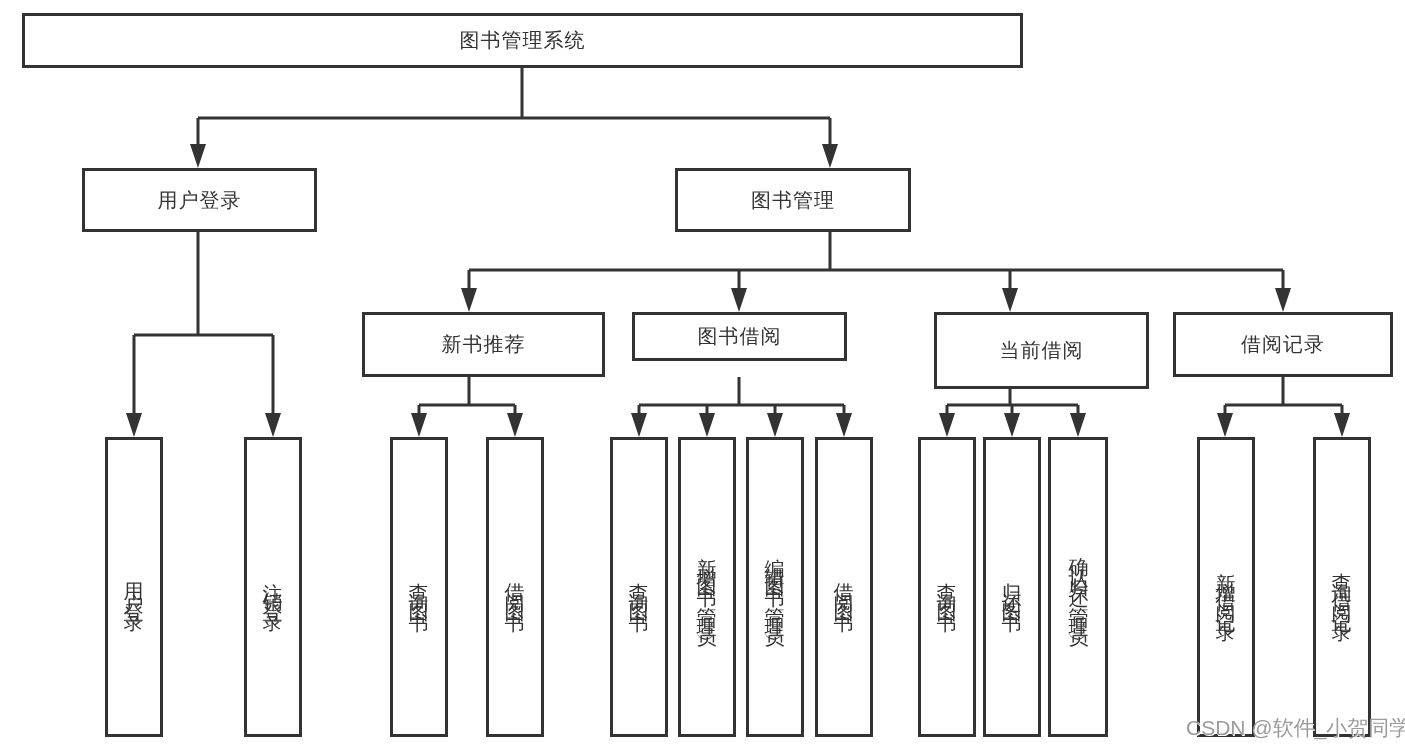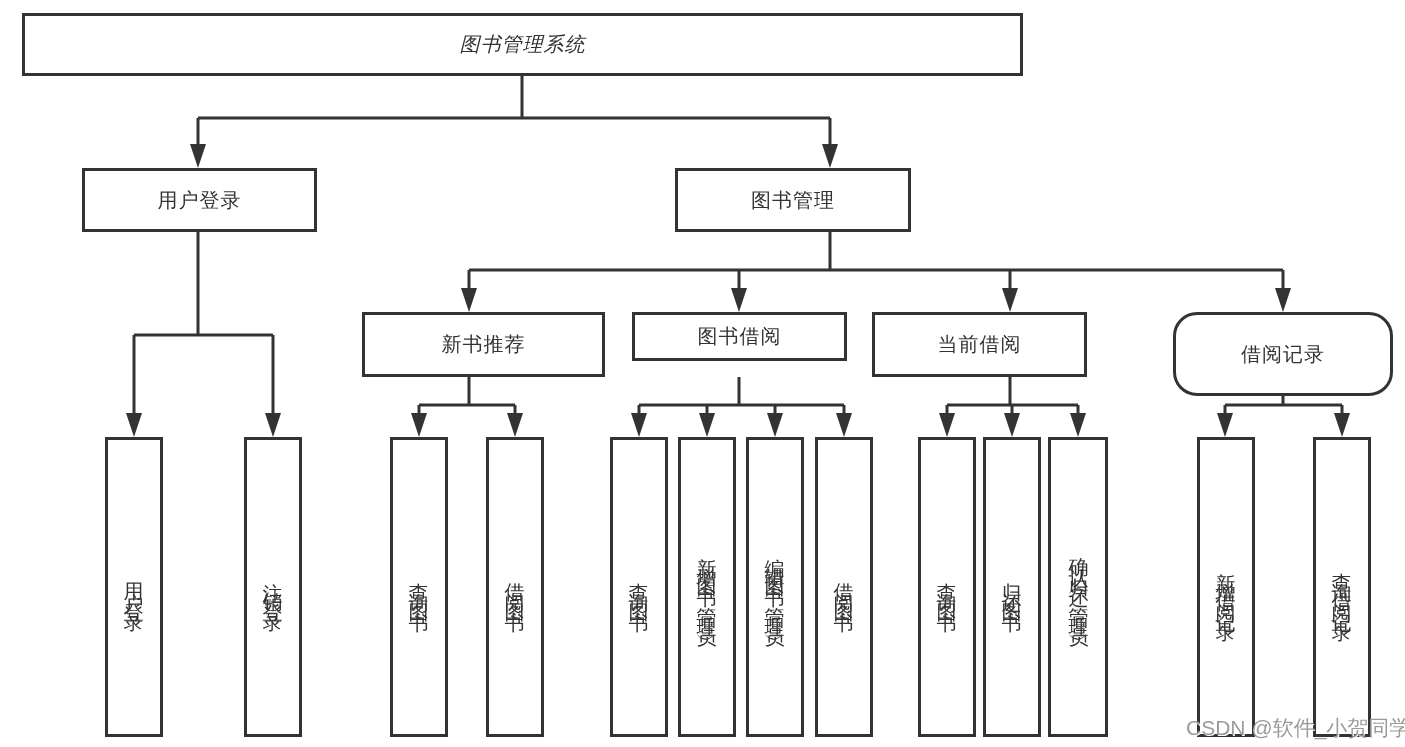--- a/index.html
+++ b/index.html
@@ -121,29 +121,29 @@
       <line x1="1078" y1="405" x2="1078" y2="413" marker-end="url(#arrow)"></line>
     </g>
 
     <g>
       <path d="M1283,377 V405 M1225,405 H1342"></path>
       <line x1="1225" y1="405" x2="1225" y2="413" marker-end="url(#arrow)"></line>
       <line x1="1342" y1="405" x2="1342" y2="413" marker-end="url(#arrow)"></line>
     </g>
   </svg>
 
-  <div class="node" style="left:22px; top:13px; width:1001px; height:63px;font-style:italic;">图书管理系统</div>
+  <div class="node" style="left:22px; top:13px; width:1001px; height:55px;">图书管理系统</div>
 
   <div class="node" style="left:82px; top:168px; width:235px; height:64px;">用户登录</div>
   <div class="node" style="left:675px; top:168px; width:236px; height:64px;">图书管理</div>
 
   <div class="node" style="left:362px; top:312px; width:243px; height:65px;">新书推荐</div>
   <div class="node" style="left:632px; top:312px; width:215px; height:49px;">图书借阅</div>
-  <div class="node" style="left:872px; top:312px; width:215px; height:65px;">当前借阅</div>
-  <div class="node" style="left:1173px; top:312px; width:220px; height:84px;border-radius:24px;">借阅记录</div>
+  <div class="node" style="left:934px; top:312px; width:215px; height:77px;">当前借阅</div>
+  <div class="node" style="left:1173px; top:312px; width:220px; height:65px;">借阅记录</div>
 
   <div class="leaf" style="left:105px;">用户登录</div>
   <div class="leaf" style="left:244px;">注销登录</div>
 
   <div class="leaf" style="left:390px;">查询图书</div>
   <div class="leaf" style="left:486px;">借阅图书</div>
 
   <div class="leaf" style="left:610px;">查询图书</div>
   <div class="leaf" style="left:678px;">新增图书（管理员）</div>
   <div class="leaf" style="left:746px;">编辑图书（管理员）</div>

